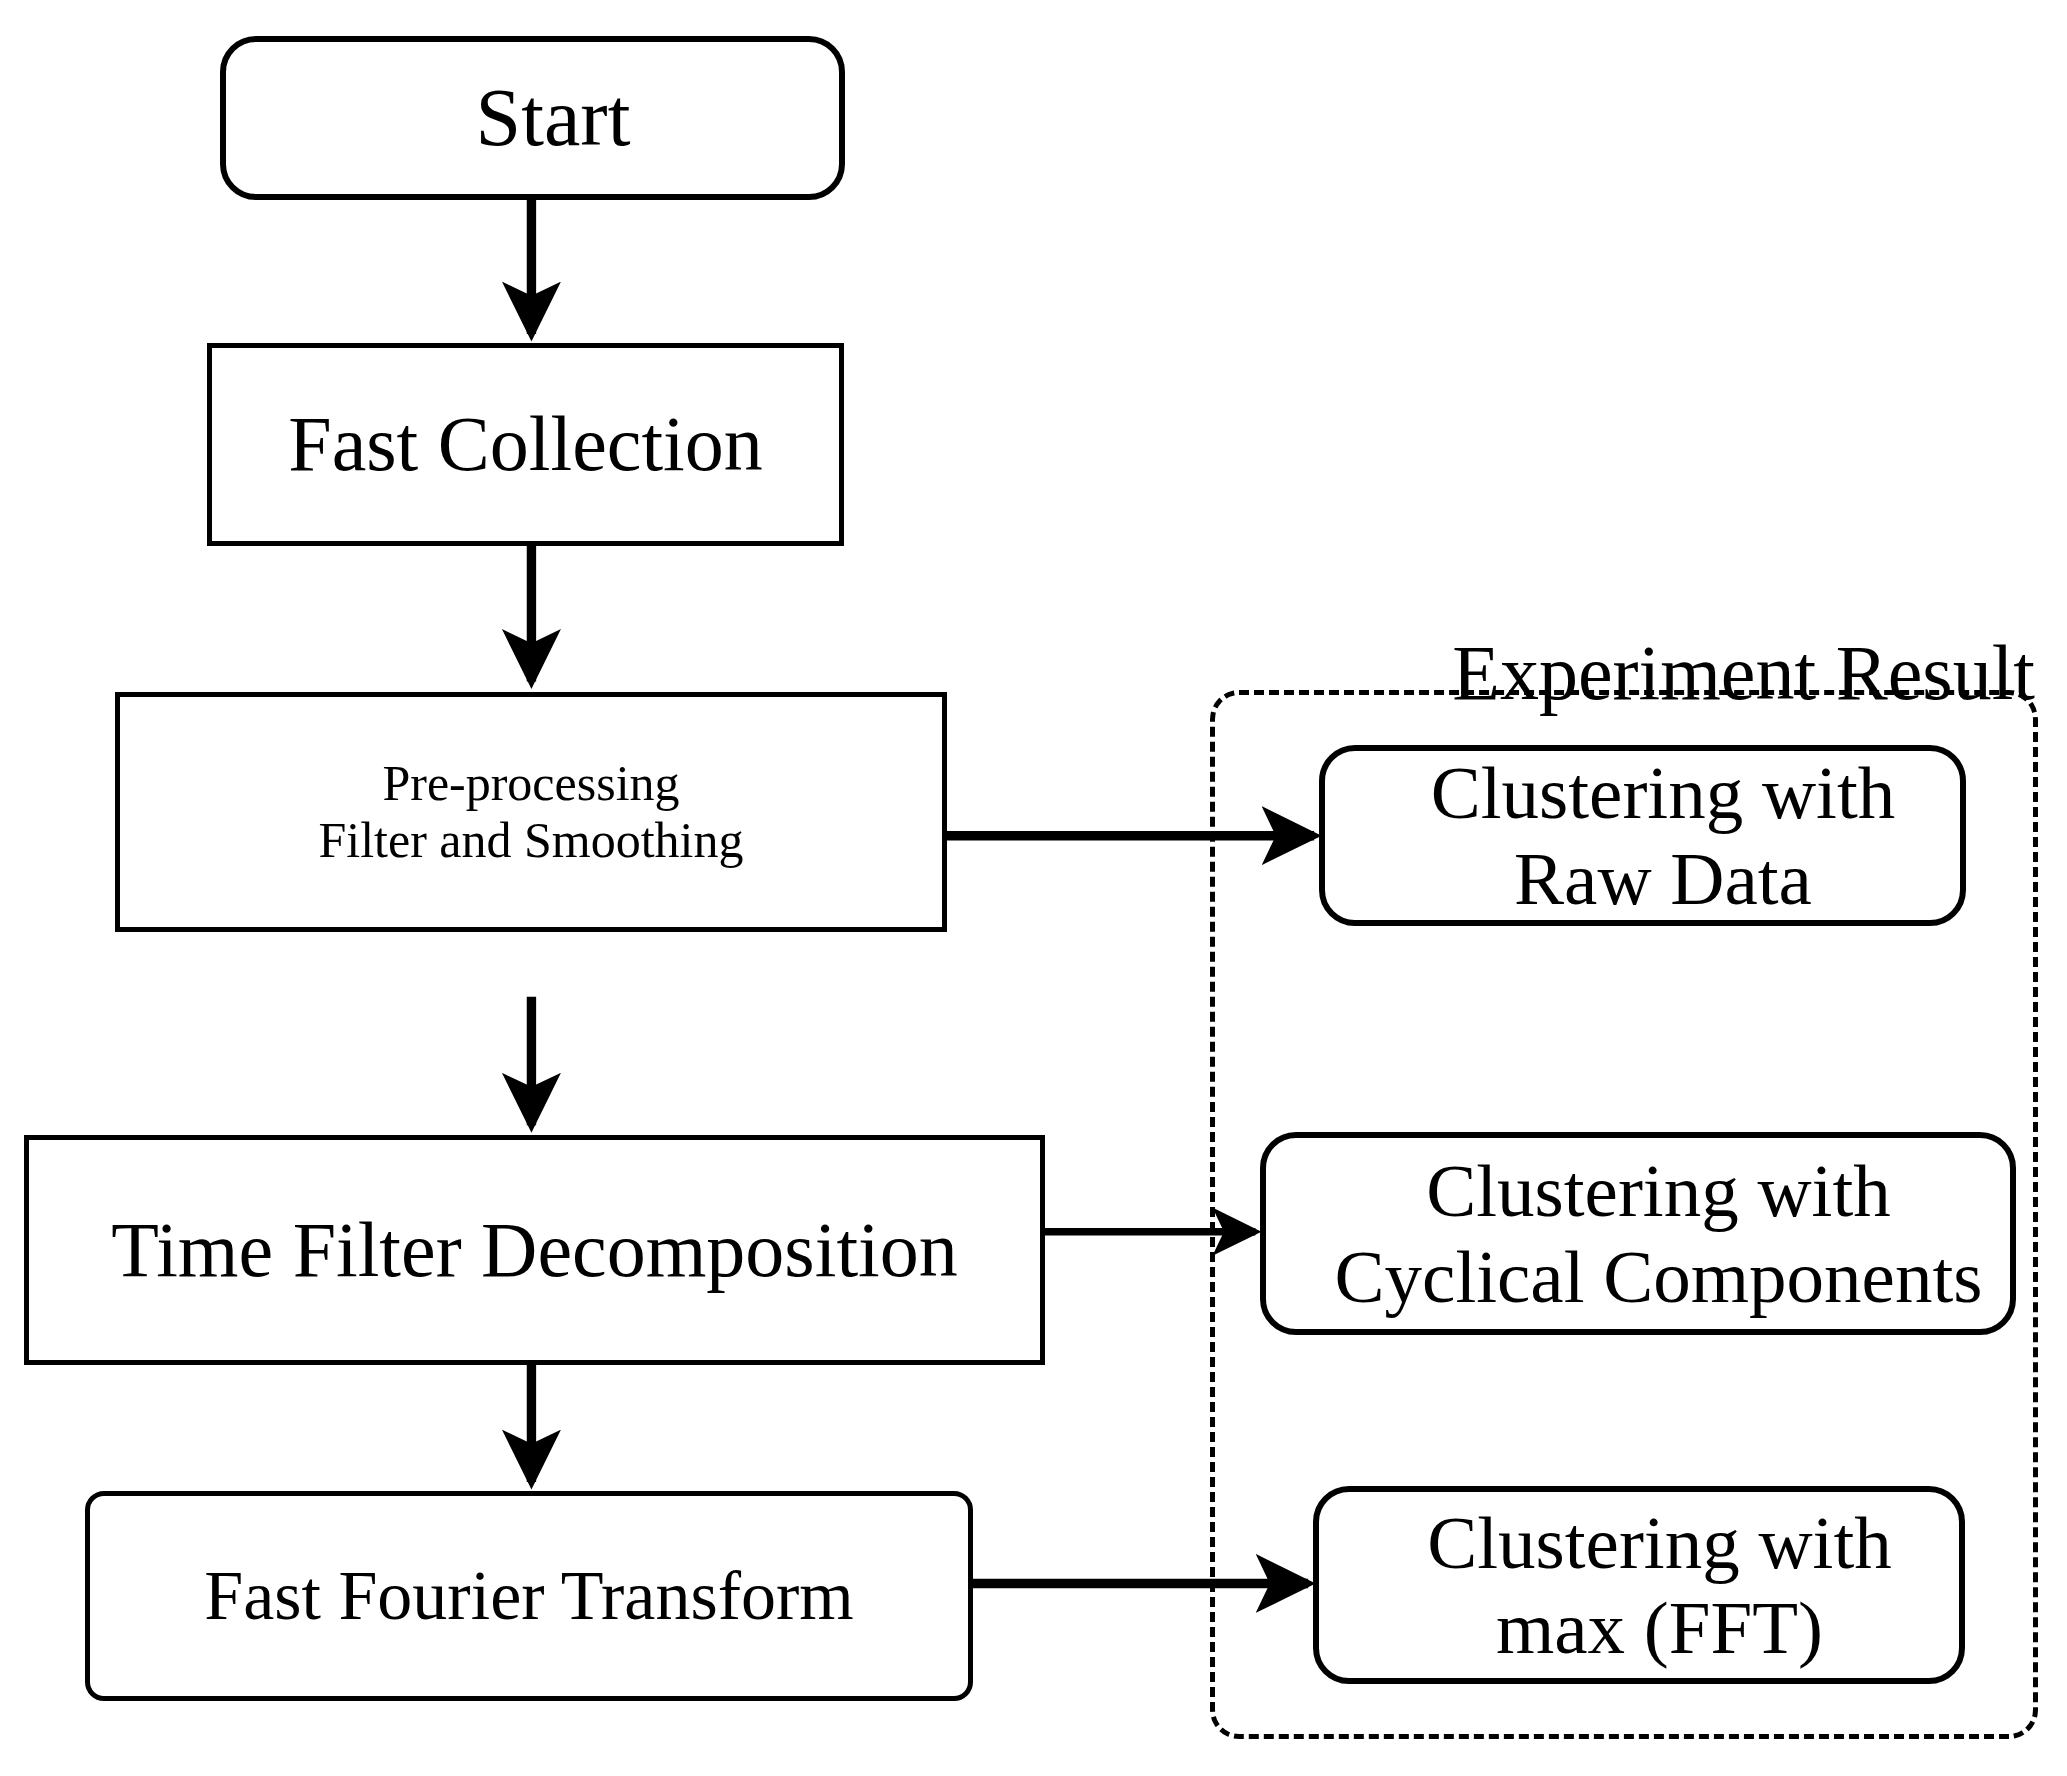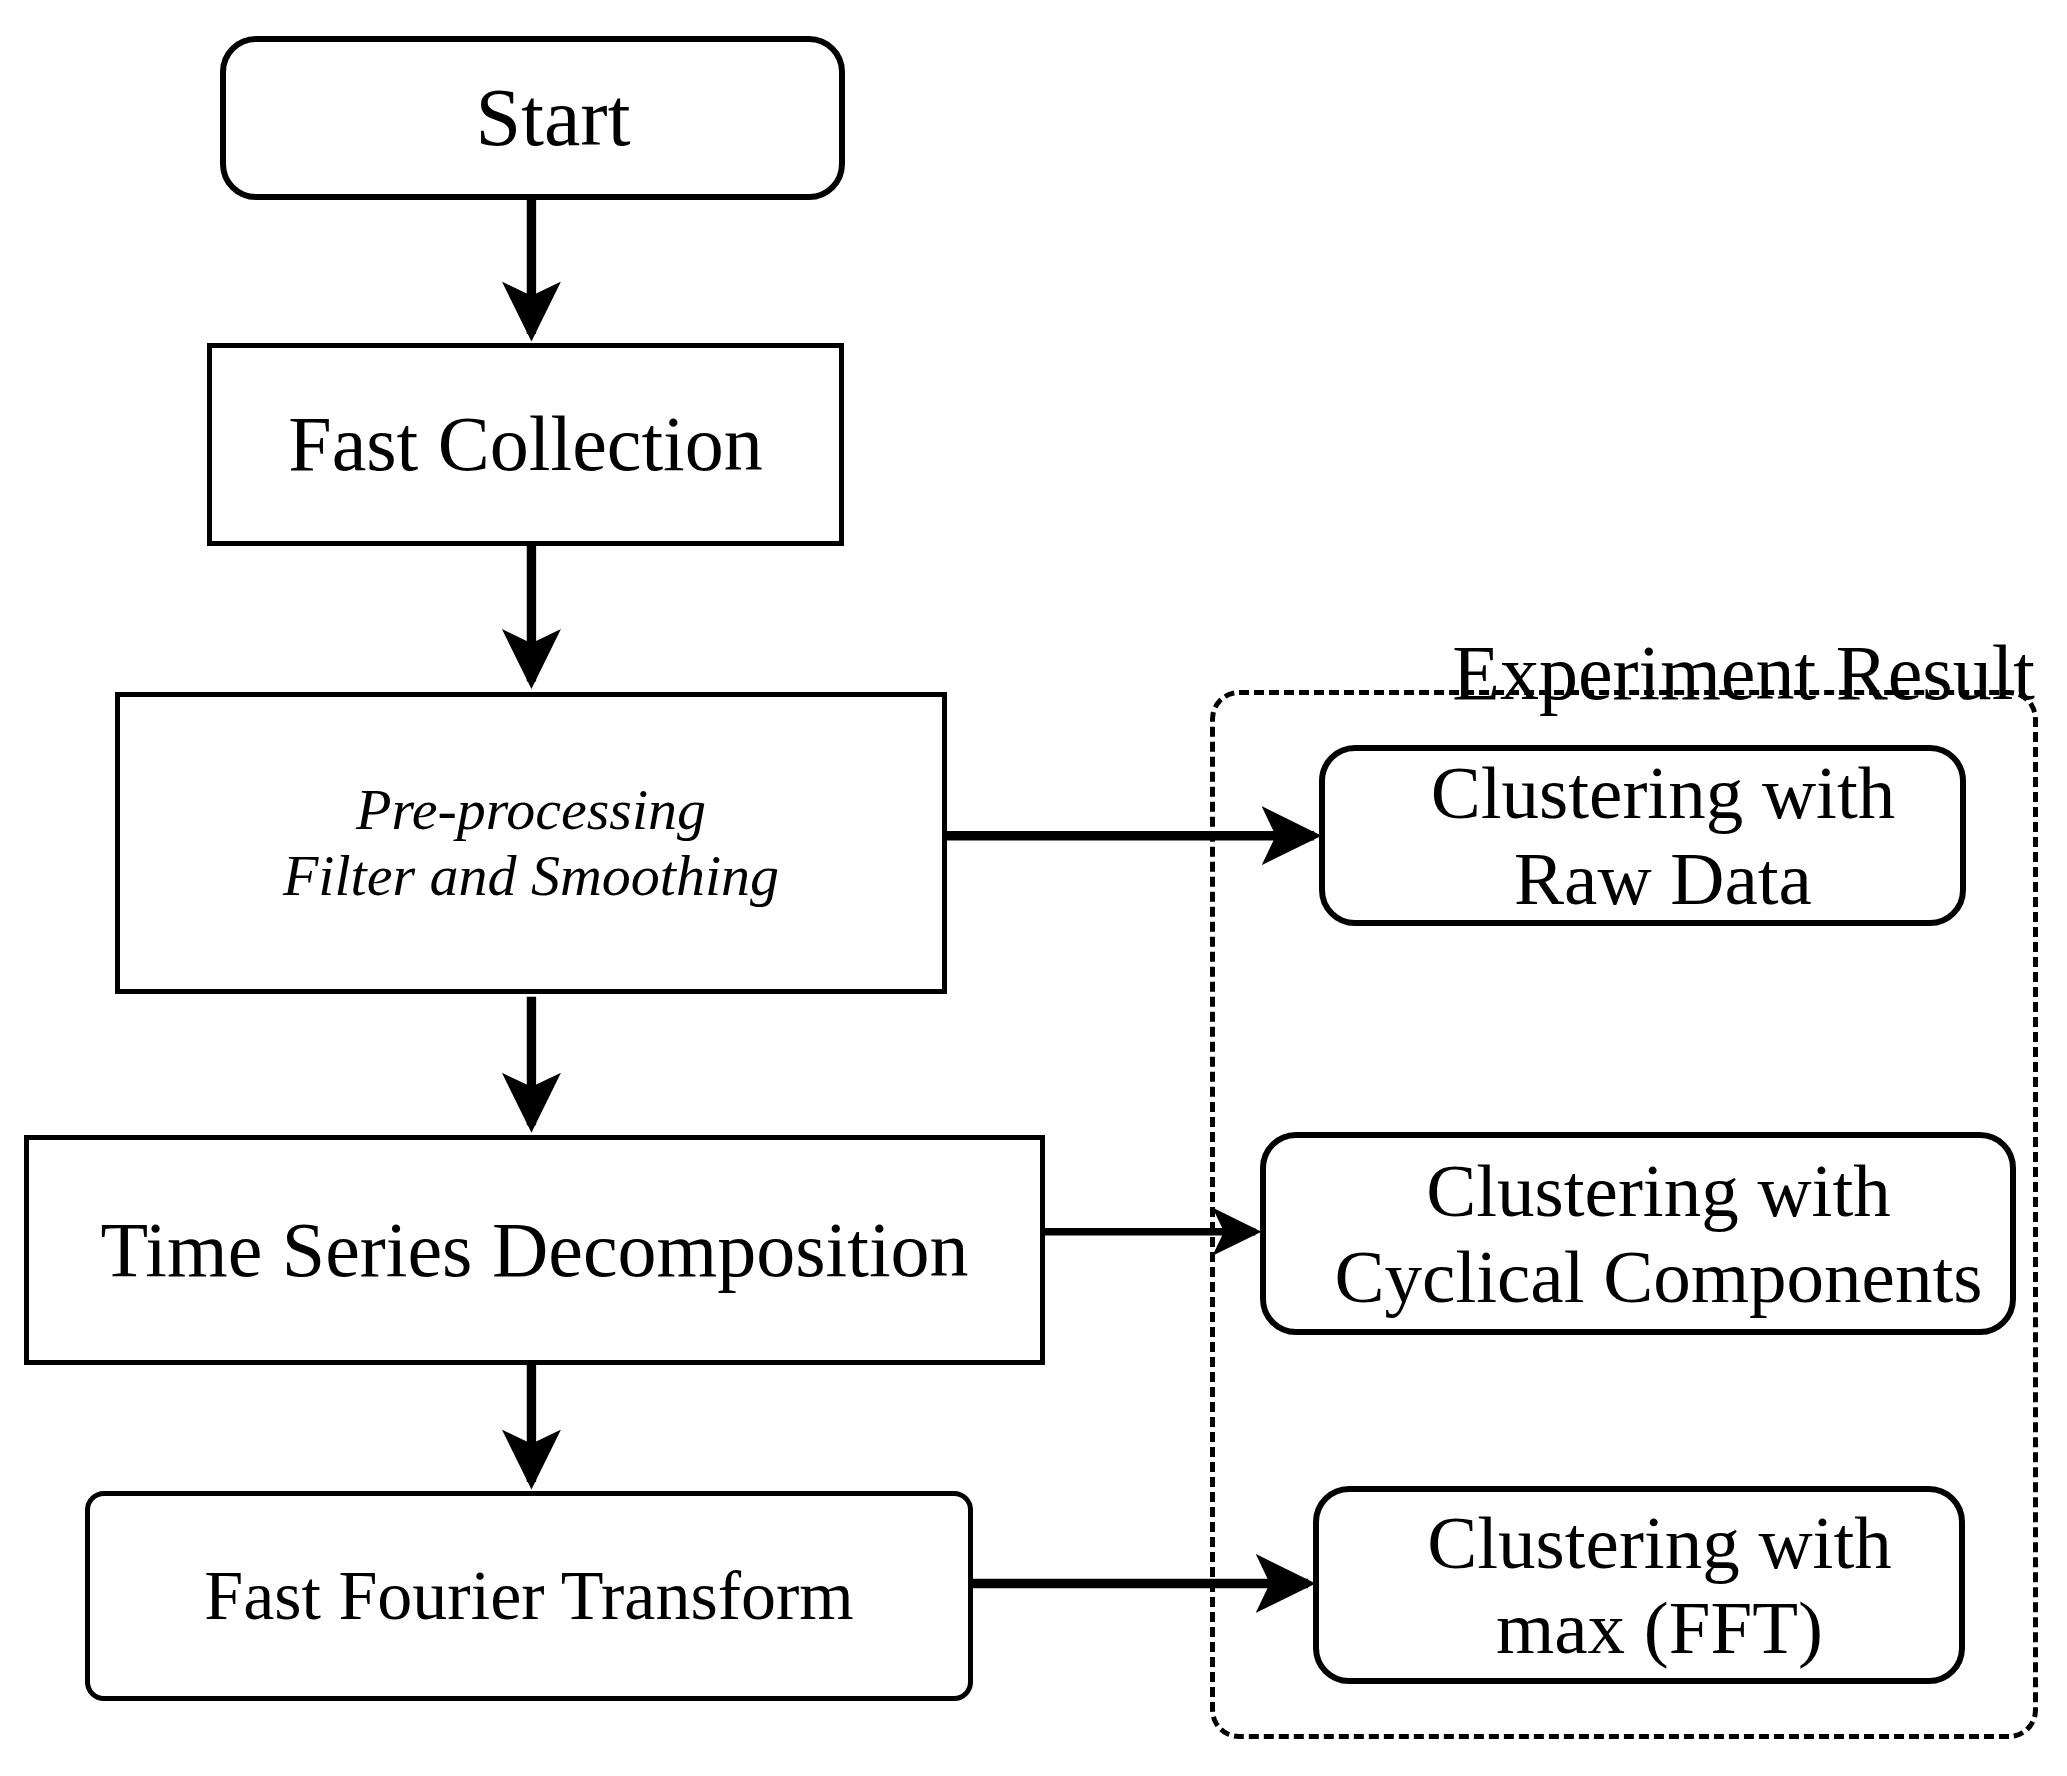--- a/index.html
+++ b/index.html
@@ -93,27 +93,27 @@
   </svg>
 
   <div class="node rounded" style="left:220px; top:36px; width:625px; height:164px; font-size:82px;">
     <span>Start</span>
   </div>
 
   <div class="node rect" style="left:207px; top:343px; width:637px; height:203px; font-size:78px;">
     <span>Fast Collection</span>
   </div>
 
-  <div class="node rect" style="left:115px; top:692px; width:832px; height:302px; font-size:58px;font-style:italic;">
+  <div class="node rect" style="left:115px; top:692px; width:832px; height:240px; font-size:50px;">
     <span>Pre-processing
 Filter and Smoothing</span>
   </div>
 
   <div class="node rect" style="left:24px; top:1135px; width:1021px; height:230px; font-size:78px;">
-    <span>Time Series Decomposition</span>
+    <span>Time Filter Decomposition</span>
   </div>
 
   <div class="node rect" style="left:85px; top:1491px; width:888px; height:210px; font-size:70px;border-radius:19px;">
     <span>Fast Fourier Transform</span>
   </div>
 
   <div class="node rounded" style="left:1319px; top:745px; width:647px; height:181px; font-size:75px;">
     <span>Clustering with
 Raw Data</span>
   </div>

